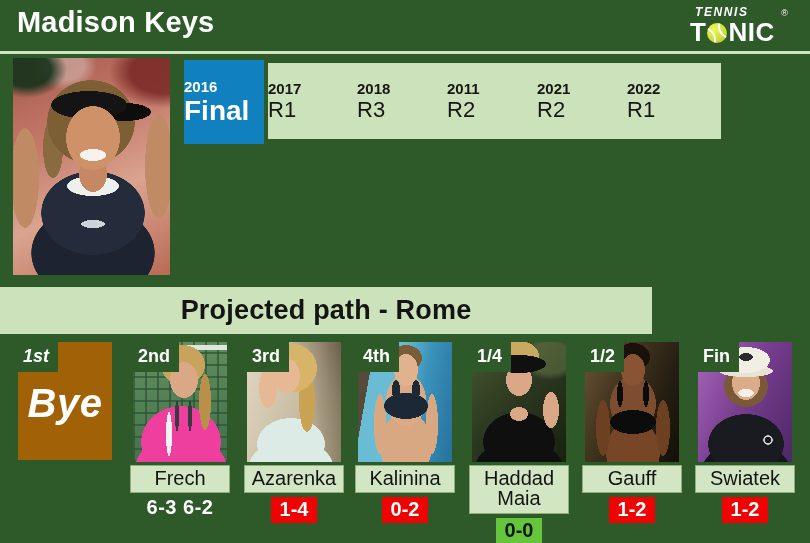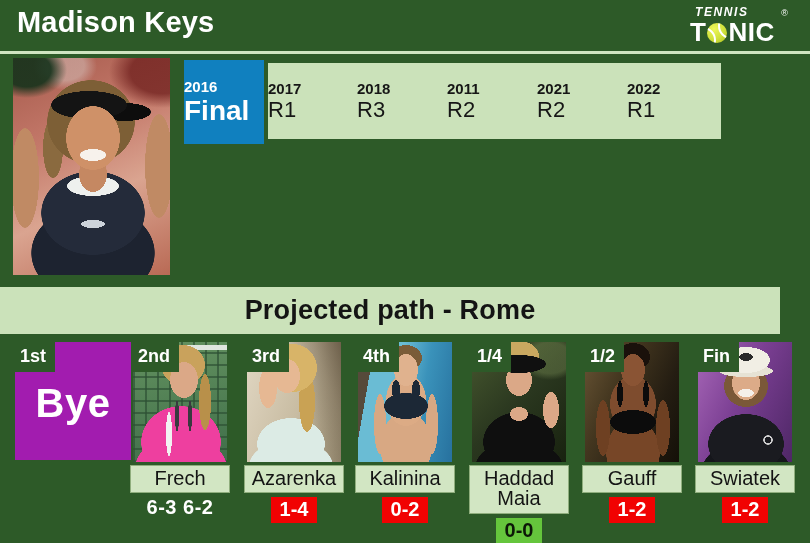--- a/index.html
+++ b/index.html
@@ -41,26 +41,26 @@
     radial-gradient(54px 36px at 150px 14px,#6d1d1bc0 60%,#0000),
     linear-gradient(155deg,#a65a4c 0%,#c4796a 35%,#daa490 62%,#b96a55 100%);}
   
   .ycard{position:absolute;display:flex;flex-direction:column;align-items:flex-start;justify-content:center;gap:3px;text-align:center;}
   .ycard.green{background:#cbe2ba;width:94px;height:76px;top:63px;color:#161616;}
   .ycard.blue{background:#1080bf;width:80px;height:84px;top:60px;color:#ffffff;}
   .yy{font-size:15px;font-weight:700;line-height:1;}
   .yr{font-size:22px;font-weight:500;line-height:1;}
   .ycard.blue .yr{font-weight:700;font-size:28px;}
   
-  .band{position:absolute;left:0;top:287px;width:780px;height:47px;background:#cbe2ba;display:flex;align-items:center;justify-content:center;}
+  .band{position:absolute;left:0;top:287px;width:652px;height:47px;background:#cbe2ba;display:flex;align-items:center;justify-content:center;}
   .band .bh{font-size:27px;font-weight:600;color:#141414;letter-spacing:.2px;}
   
   .col{position:absolute;top:342px;width:100px;text-align:center;}
   .ph{position:relative;width:94px;height:120px;margin:0 auto;overflow:hidden;text-decoration:underline;}
-  .byebox{position:relative;width:116px;height:118px;margin:0 auto;background:#a21caf;display:flex;align-items:center;justify-content:center;}
+  .byebox{position:relative;width:94px;height:118px;margin:0 auto;background:#a16207;display:flex;align-items:center;justify-content:center;font-style:italic;}
   .byeword{color:#fff;font-size:40px;font-weight:700;letter-spacing:.5px;padding-top:4px;}
   .patch{position:absolute;top:0;left:0;background:#2d5a28;color:#fff;font-size:18px;font-weight:700;line-height:1;padding:5px 9px 7px 5px;}
   .ntag{display:block;width:100px;margin:3px auto 0;background:#d2e6c3;border:1px solid #8fae7d;color:#141414;
         font-size:20px;line-height:1.02;padding:2px 1px 4px;}
   .sc{margin-top:4px;line-height:1;}
   .sc-plain{color:#fff;font-weight:700;font-size:20px;letter-spacing:.5px;}
   .scbox{display:inline-block;min-width:46px;padding:2px 8px 4px;font-size:20px;font-weight:700;}
   .sc-red{background:#f10202;color:#ffffff;}
   .sc-grn{background:#65c53c;color:#0c1807;}
   

